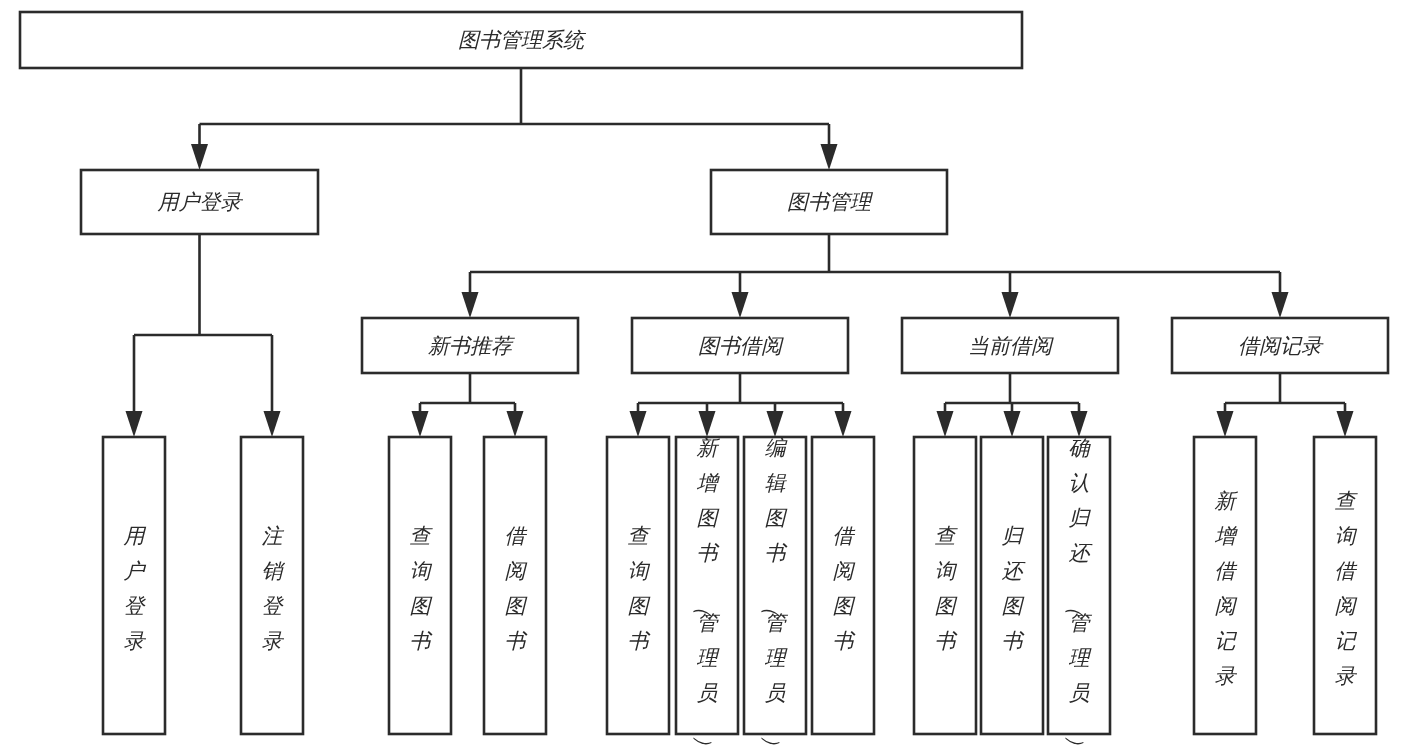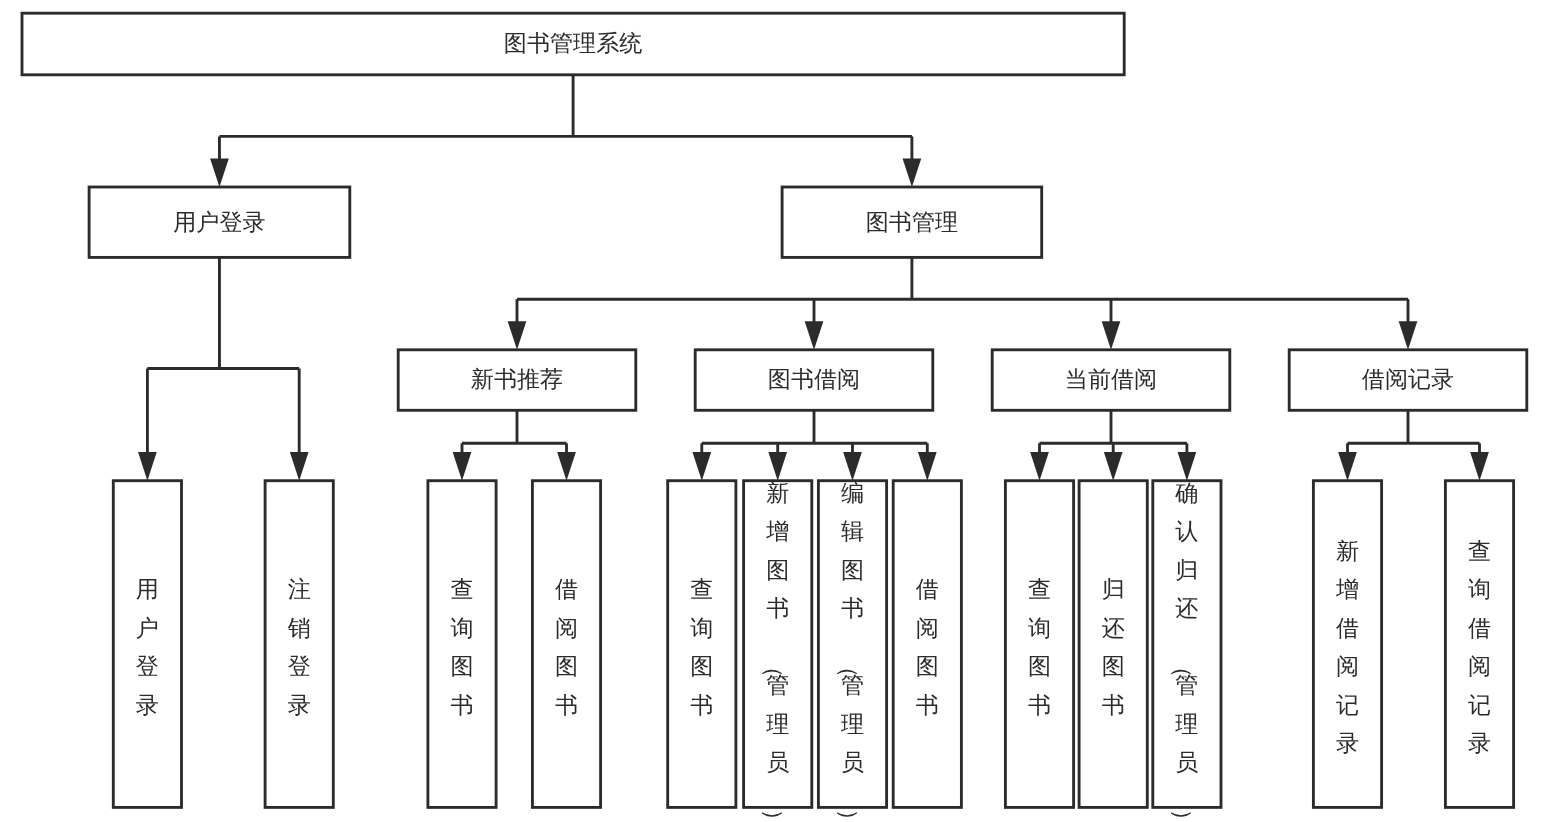--- a/index.html
+++ b/index.html
@@ -13,20 +13,21 @@
     position: relative;
     overflow: hidden;
     font-family: "DejaVu Sans", "Liberation Sans", sans-serif;
   }
   #chart-root {
     position: absolute;
     left: 0;
     top: 0;
     width: 1405px;
     height: 556px;
+    font-style: italic;
   }
   svg.diagram {
     display: block;
     width: 1405px;
     height: 747px;
   }
   .node-box {
     fill: #ffffff;
     stroke: #2b2b2b;
     stroke-width: 2.6;

